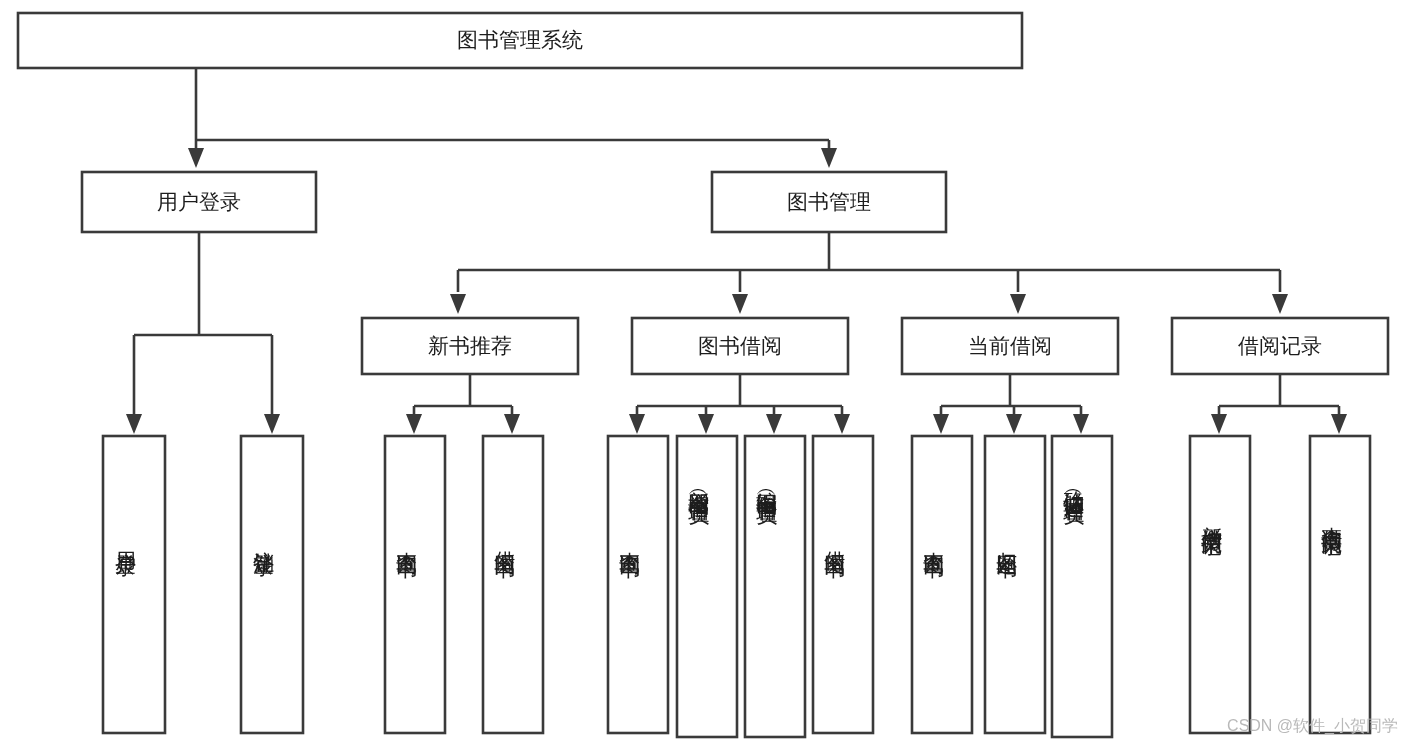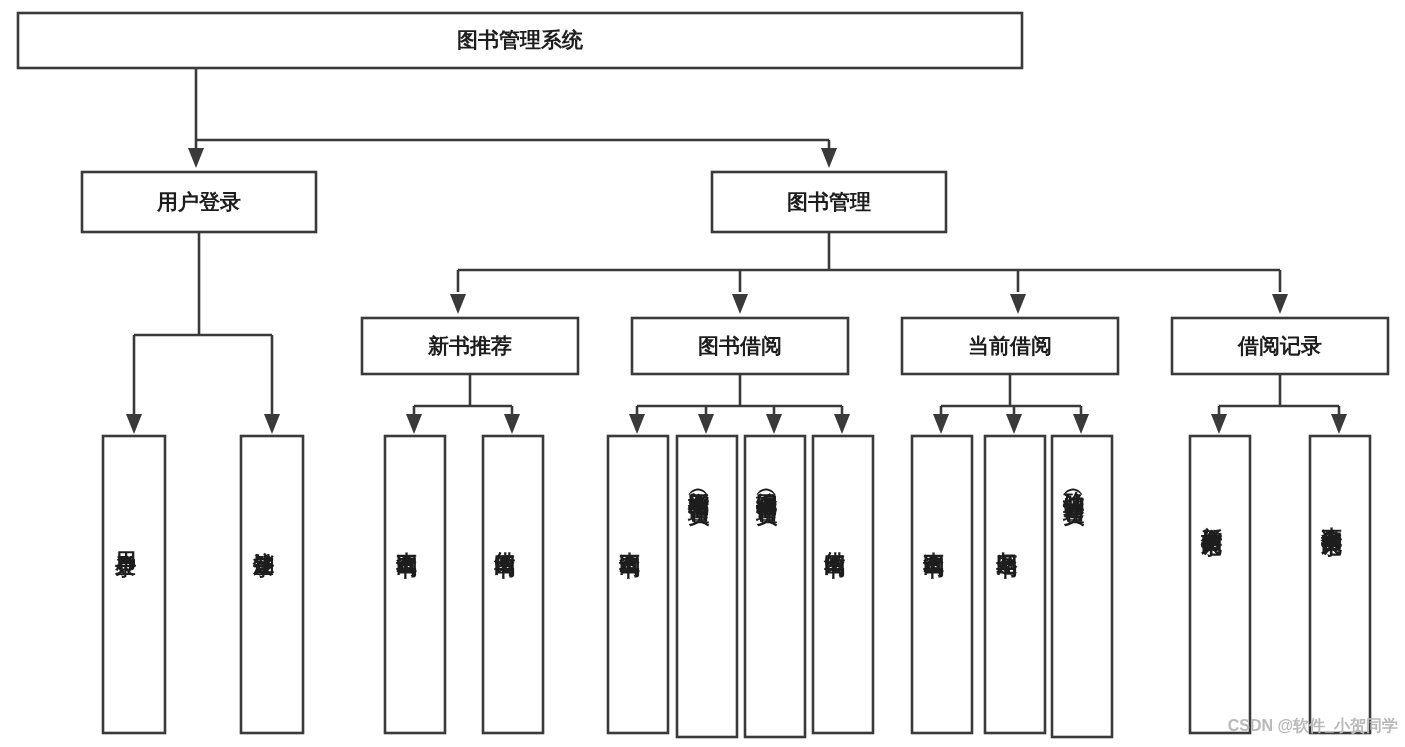--- a/index.html
+++ b/index.html
@@ -11,21 +11,20 @@
     width: 1405px;
     height: 747px;
     font-family: "Liberation Sans", sans-serif;
     overflow: hidden;
   }
   #diagram-root {
     position: relative;
     width: 1405px;
     height: 747px;
     background: #ffffff;
-    font-weight: bold;
   }
   svg#chart-svg {
     position: absolute;
     left: 0;
     top: 0;
     width: 1405px;
     height: 747px;
     display: block;
   }
   .node-box {

